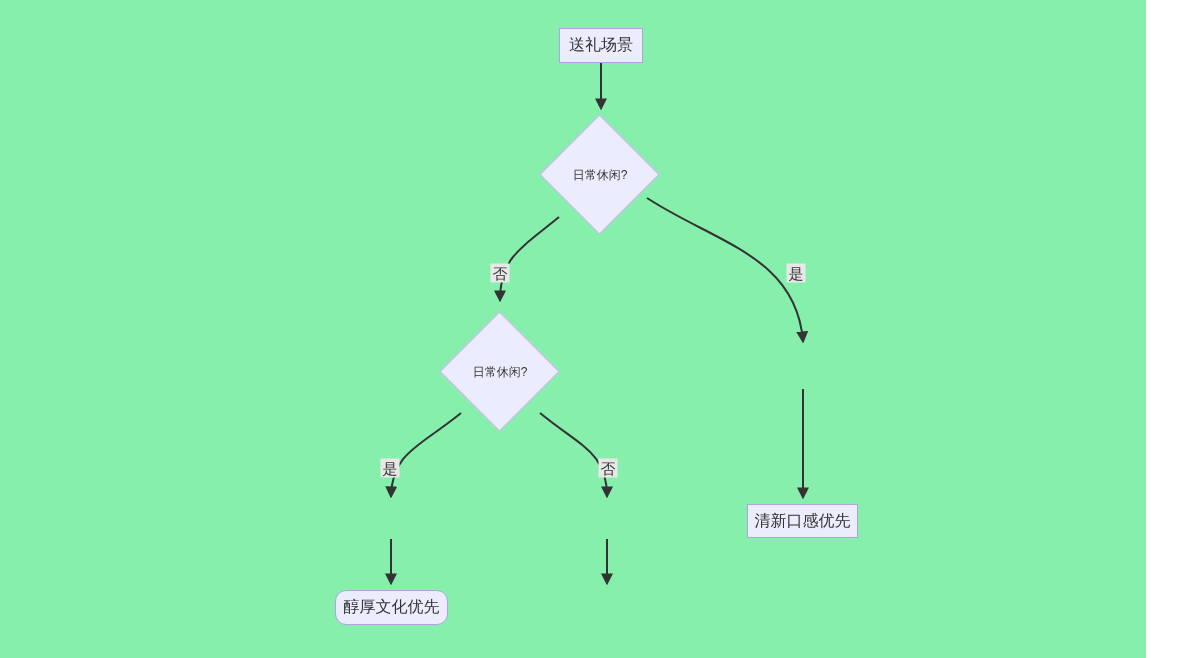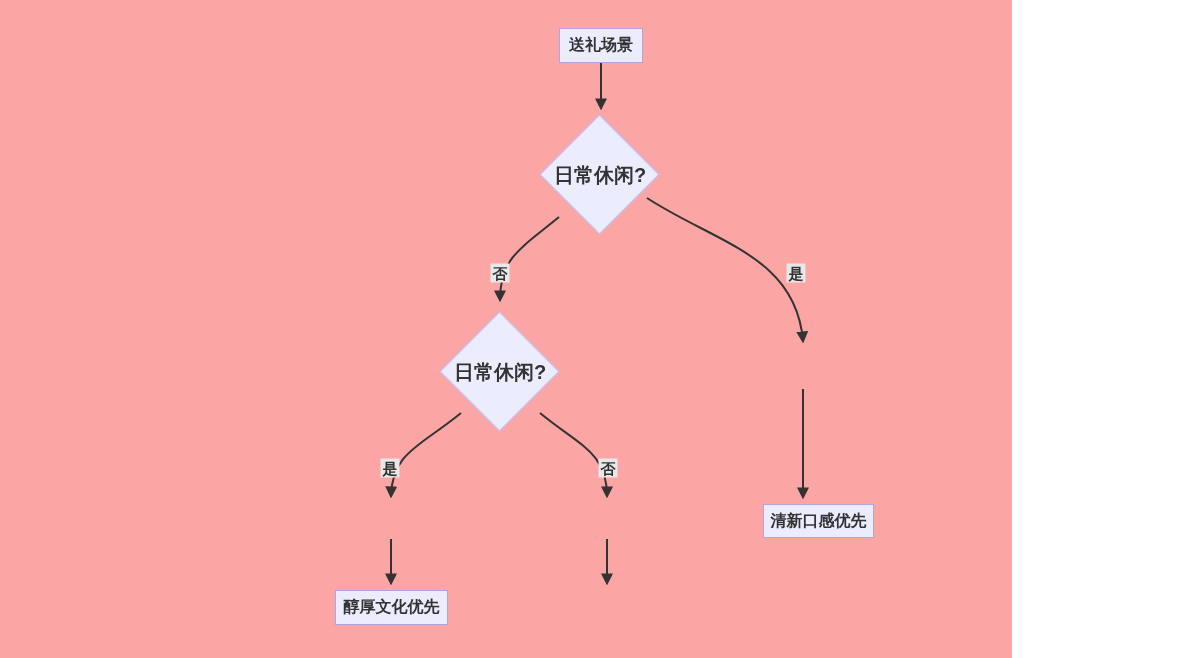--- a/index.html
+++ b/index.html
@@ -3,25 +3,24 @@
 <meta charset="utf-8">
 <style>
   html, body {
     margin: 0;
     padding: 0;
     background: #ffffff;
     font-family: "Liberation Sans", "DejaVu Sans", sans-serif;
   }
   .canvas {
     position: relative;
-    width: 1012px;
+    width: 1146px;
     height: 658px;
-    background: #fca5a5;
+    background: #86efac;
     overflow: hidden;
-    font-weight: bold;
   }
   svg.edges {
     position: absolute;
     left: 0;
     top: 0;
     z-index: 1;
   }
   .edge-path {
     fill: none;
     stroke: #333333;
@@ -48,21 +47,21 @@
     background: #ECECFF;
     border: 1px solid #c0b2e6;
     transform: rotate(45deg);
     box-sizing: border-box;
   }
   .diamond-label {
     position: absolute;
     z-index: 3;
     transform: translate(-50%, -50%);
     color: #333333;
-    font-size: 20px;
+    font-size: 12px;
     white-space: nowrap;
   }
   .edge-label {
     position: absolute;
     z-index: 4;
     transform: translate(-50%, -50%);
     background: #e8e8e8;
     color: #333333;
     font-size: 15px;
     padding: 0 2px;
@@ -89,24 +88,24 @@
     <path class="edge-path" d="M 391 539 L 391 583" marker-end="url(#arrow)"></path>
     <path class="edge-path" d="M 607 539 L 607 583" marker-end="url(#arrow)"></path>
     <path class="edge-path" d="M 803 389 L 803 497" marker-end="url(#arrow)"></path>
   </svg>
 
   <div class="node" style="left:559px; top:28px; width:84px; height:35px;">送礼场景</div>
 
 
 
 
-  <div class="node" style="left:335px; top:590px; width:113px; height:35px;">醇厚文化优先</div>
+  <div class="node" style="left:335px; top:590px; width:113px; height:35px;border-radius:11px;">醇厚文化优先</div>
 
 
-  <div class="node" style="left:747px; top:504px; width:111px; height:34px;margin-left:16px;">清新口感优先</div>
+  <div class="node" style="left:747px; top:504px; width:111px; height:34px;">清新口感优先</div>
 
   <div class="diamond-shape" style="left:557px; top:132px;"></div>
   <div class="diamond-label" style="left:600px; top:175px;">日常休闲?</div>
 
   <div class="diamond-shape" style="left:457px; top:329px;"></div>
   <div class="diamond-label" style="left:500px; top:372px;">日常休闲?</div>
 
   <div class="edge-label" style="left:500px; top:273px;">否</div>
 
   <div class="edge-label" style="left:796px; top:273px;">是</div>

